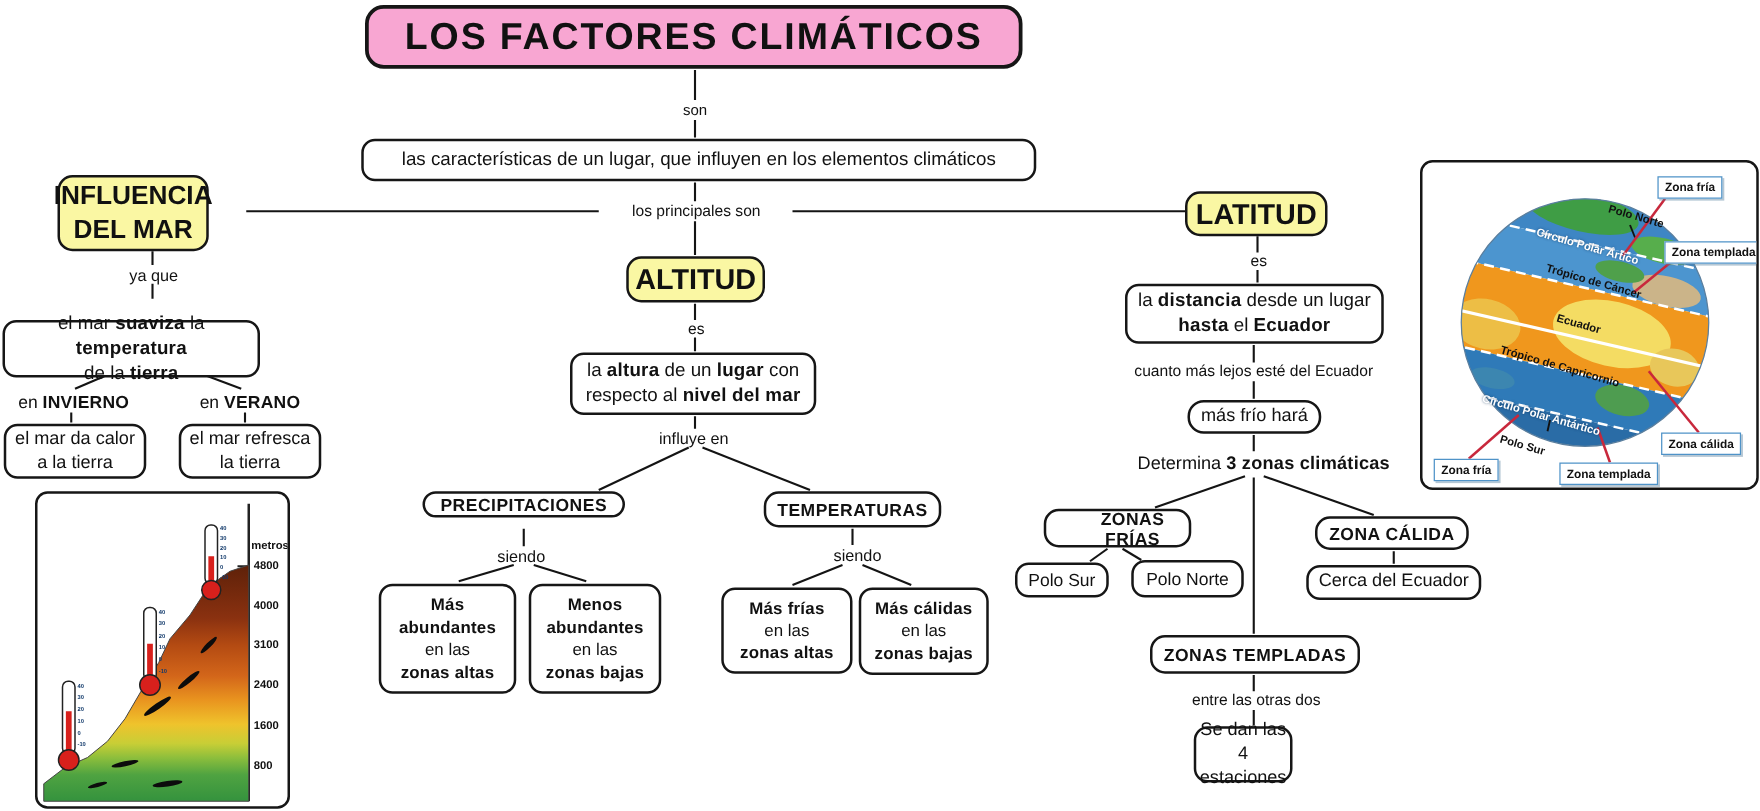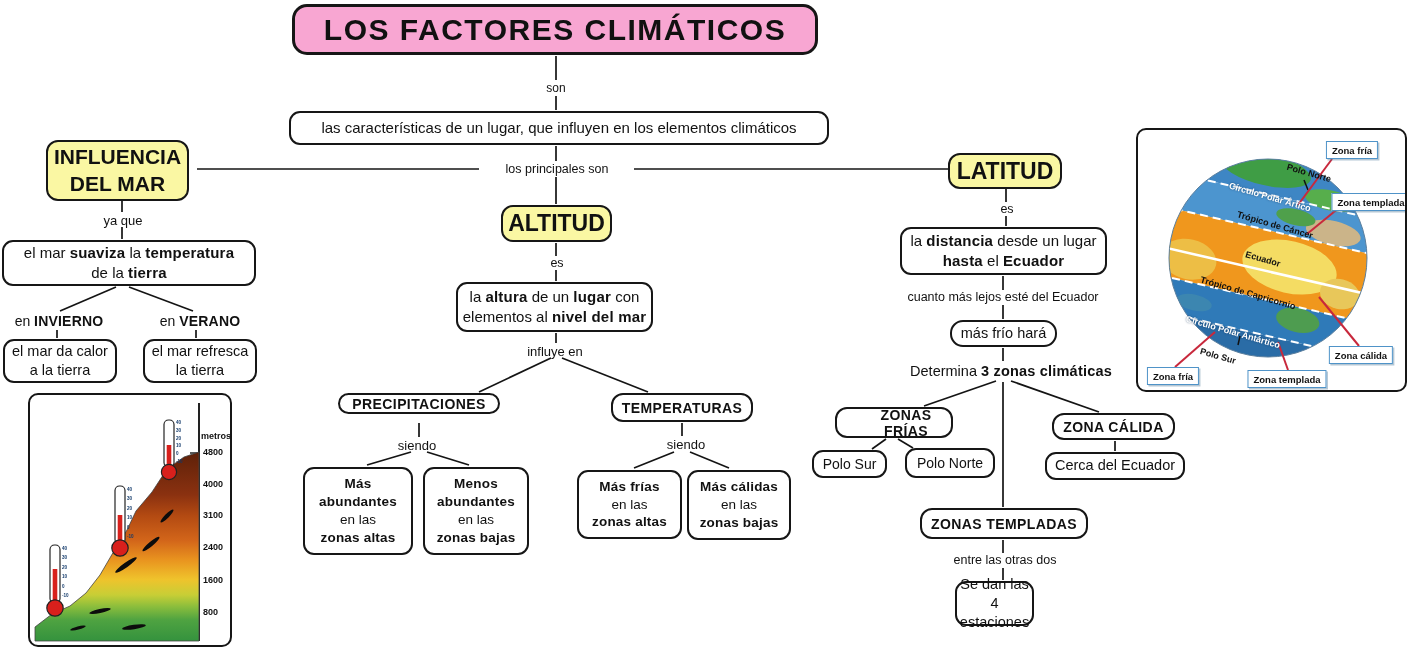--- a/index.html
+++ b/index.html
@@ -90,45 +90,45 @@
   <div class="linker" style="left:686px;top:444px;font-size:13px;">siendo</div>
   <div class="linker" style="left:1007px;top:209px;">es</div>
   <div class="linker" style="left:1003px;top:297px;">cuanto más lejos esté del Ecuador</div>
   <div class="linker" style="left:1011px;top:371px;font-size:14.5px;"><span>Determina </span><span class="b">3 zonas climáticas</span></div>
   <div class="linker" style="left:1005px;top:560px;">entre las otras dos</div>
 
   <div class="node box" style="left:289px;top:111px;width:540px;height:34px;font-size:15px;">
     <span>las características de un lugar, que influyen en los elementos climáticos</span>
   </div>
 
-  <div class="node topic pre" style="left:46px;top:140px;width:143px;height:61px;font-size:21px;line-height:1.26;">
+  <div class="node topic pre" style="left:46px;top:140px;width:121px;height:61px;font-size:21px;line-height:1.26;">
     <span class="pre">INFLUENCIA
 DEL MAR</span>
   </div>
-  <div class="node box" style="left:2px;top:240px;width:254px;height:46px;font-size:15px;">
+  <div class="node box" style="left:2px;top:256px;width:206px;height:46px;font-size:15px;">
     <div><span>el mar </span><span class="b">suaviza</span><span> la </span><span class="b">temperatura</span></div>
     <div><span>de la </span><span class="b">tierra</span></div>
   </div>
   <div class="linker" style="left:59px;top:321px;font-size:14px;"><span>en </span><span class="b">INVIERNO</span></div>
   <div class="linker" style="left:200px;top:321px;font-size:14px;"><span>en </span><span class="b">VERANO</span></div>
   <div class="node box" style="left:3px;top:339px;width:114px;height:44px;">
     <span class="pre">el mar da calor
 a la tierra</span>
   </div>
   <div class="node box" style="left:143px;top:339px;width:114px;height:44px;">
     <span class="pre">el mar refresca
 la tierra</span>
   </div>
 
   <div class="node topic" style="left:501px;top:205px;width:111px;height:37px;font-size:23px;">
     <span>ALTITUD</span>
   </div>
   <div class="node box" style="left:456px;top:282px;width:197px;height:50px;font-size:15px;">
     <div><span>la </span><span class="b">altura</span><span> de un </span><span class="b">lugar</span><span> con</span></div>
-    <div><span>elementos al </span><span class="b">nivel del mar</span></div>
+    <div><span>respecto al </span><span class="b">nivel del mar</span></div>
   </div>
   <div class="node heading" style="left:338px;top:393px;width:162px;height:21px;font-size:14px;">
     <span>PRECIPITACIONES</span>
   </div>
   <div class="node heading" style="left:611px;top:393px;width:142px;height:29px;font-size:14px;">
     <span>TEMPERATURAS</span>
   </div>
   <div class="node box" style="left:303px;top:467px;width:110px;height:88px;font-size:13.5px;">
     <div><span class="b">Más</span></div>
     <div><span class="b">abundantes</span></div>

